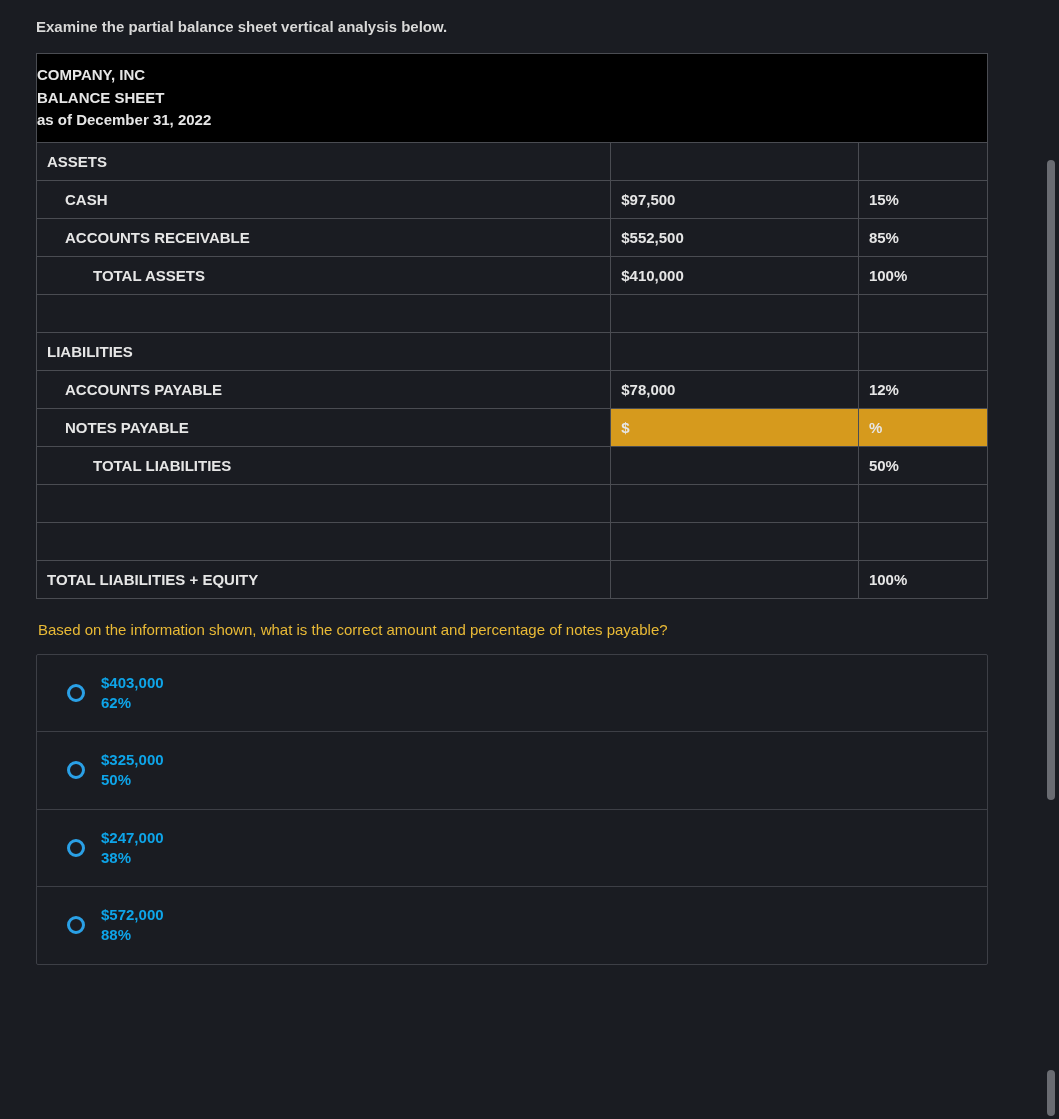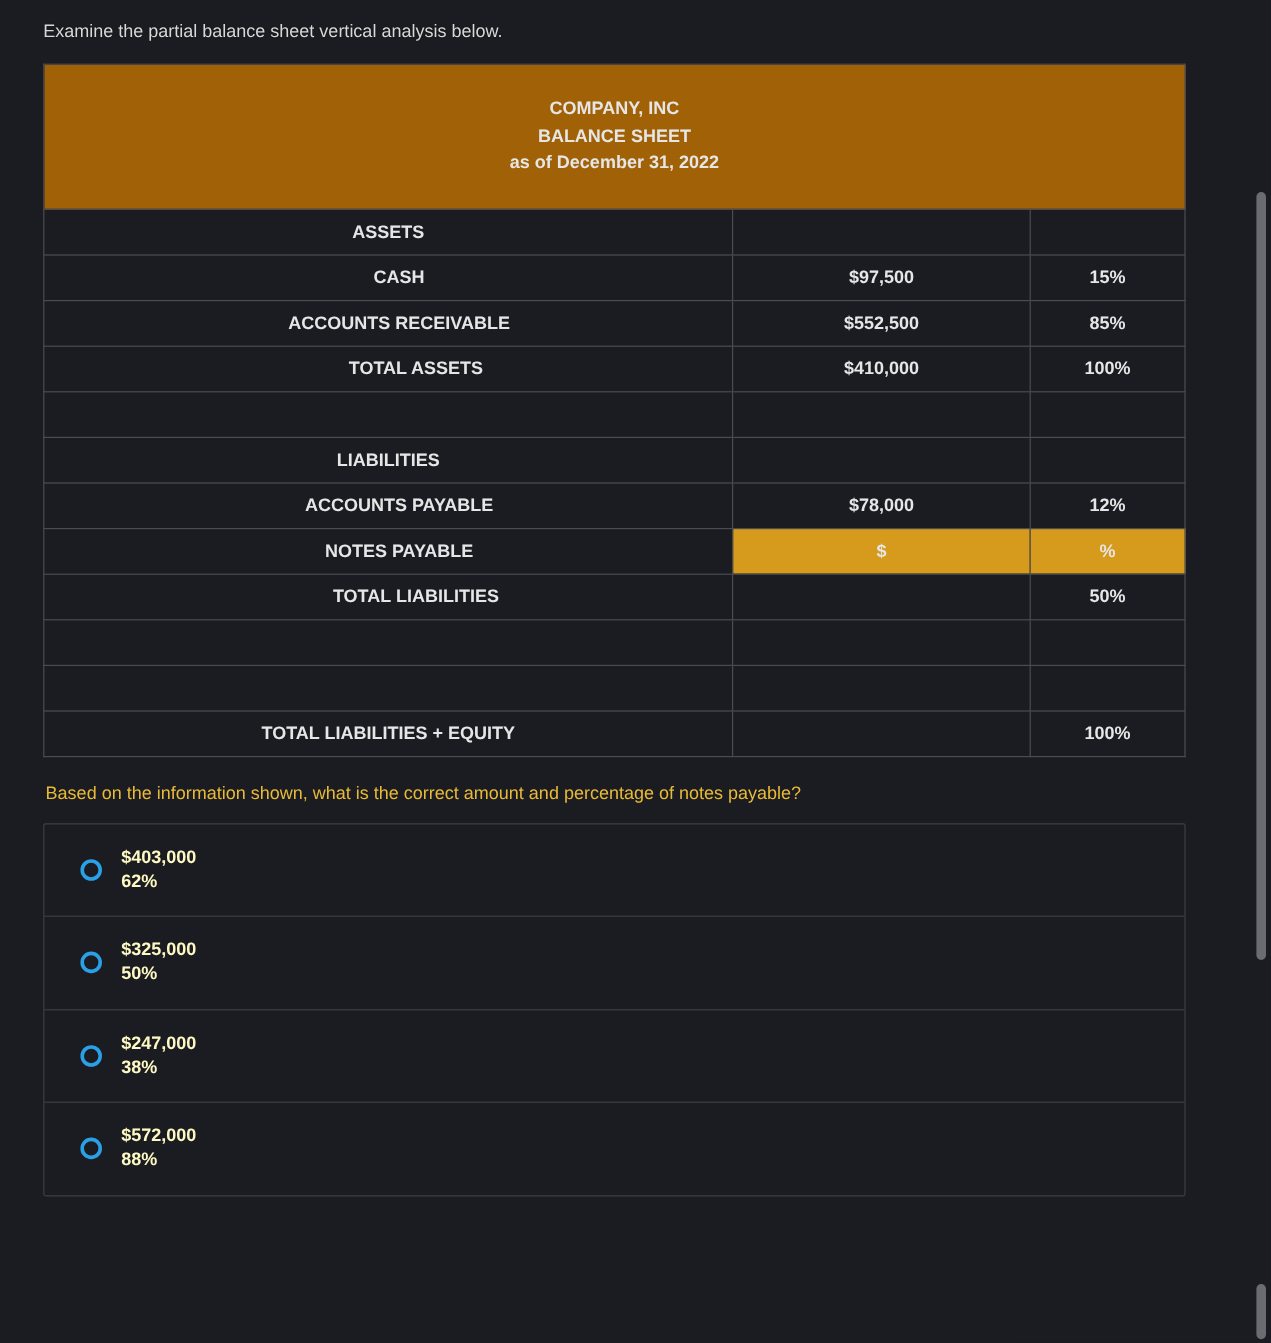--- a/index.html
+++ b/index.html
@@ -10,43 +10,43 @@
     font-family: Arial, Helvetica, sans-serif;
     color: #d8d8d8;
     font-size: 15px;
     position: relative;
   }
   .page {
     padding: 18px 30px 0 36px;
     width: 1018px;
   }
   .prompt {
-    font-weight: normal;
+    font-weight: bold;
     color: #d8d8d8;
     margin-bottom: 18px;
     text-shadow: 0 0 1px rgba(0,0,0,0.6);
   }
   table.bs {
     width: 100%;
     border-collapse: collapse;
     border: 1px solid #4a4c52;
   }
   table.bs th, table.bs td {
     border: 1px solid #4a4c52;
     height: 38px;
     padding: 6px 10px;
     vertical-align: middle;
-    text-align: center;
+    text-align: left;
     font-weight: bold;
     color: #e6e6e6;
   }
   .bs-header {
-    background: #a16207;
+    background: #000000;
     text-align: center;
-    padding: 26px 0 !important;
+    padding: 10px 0 !important;
     line-height: 1.5;
     color: #eaeaea;
   }
   .bs-header .line { display:block; }
   .col-label { width: 580px; }
   .col-amt   { width: 250px; }
   .col-pct   { width: 130px; }
   .indent1 { padding-left: 28px !important; }
   .indent2 { padding-left: 56px !important; }
   .section { padding-left: 10px !important; }
@@ -64,21 +64,21 @@
     border: 1px solid #3d3f46;
     border-radius: 2px;
   }
   .option {
     display: flex;
     align-items: center;
     gap: 16px;
     padding: 18px 12px 18px 60px;
     border-top: 1px solid #3d3f46;
     font-weight: bold;
-    color: #fef9c3;
+    color: #0ea5e9;
     cursor: pointer;
     line-height: 1.35;
   }
   .option:first-child { border-top: none; }
   .radio {
     width: 18px; height: 18px;
     border: 3px solid #2aa0e6;
     border-radius: 50%;
     flex-shrink: 0;
     margin-left: -30px;

